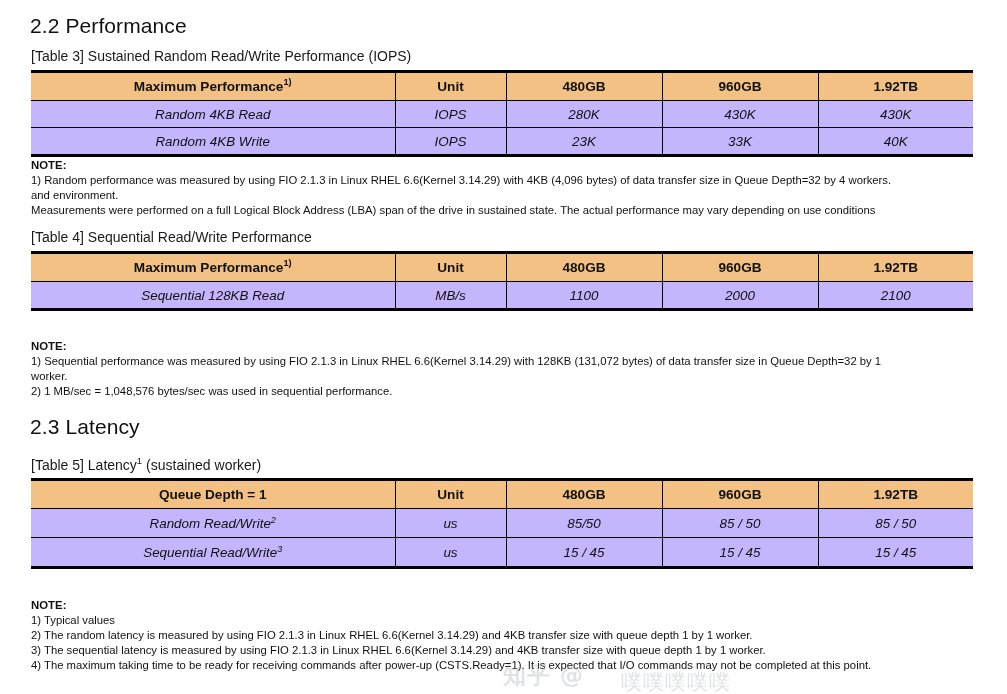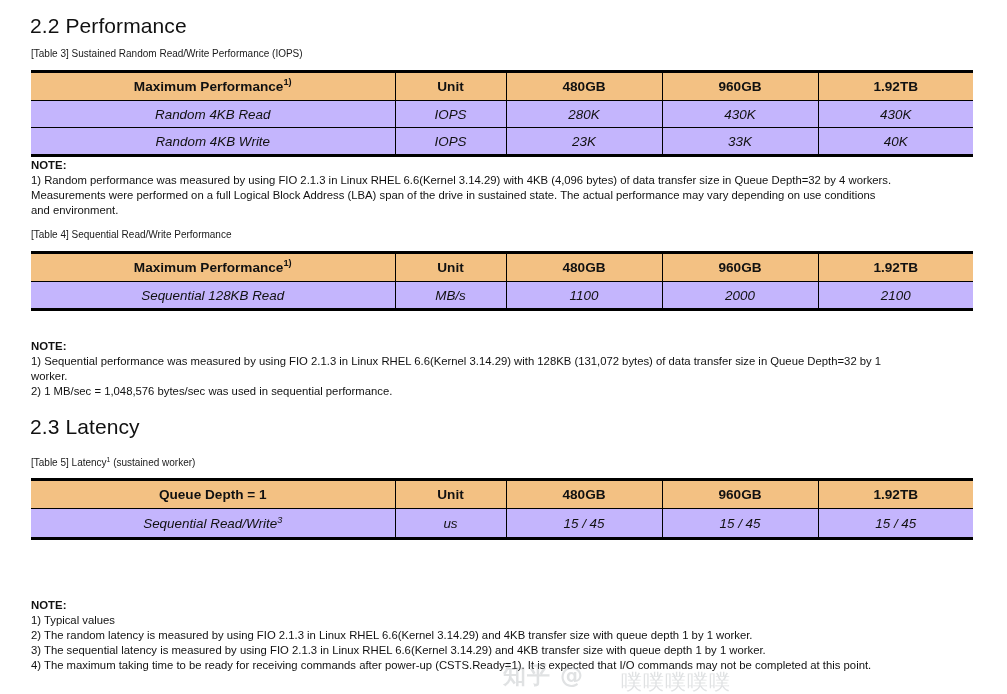--- a/index.html
+++ b/index.html
@@ -31,21 +31,21 @@
     font-size: 21px;
     font-weight: 400;
     letter-spacing: 0.1px;
     color: #111111;
     white-space: nowrap;
   }
 
   .table-caption {
     position: absolute;
     left: 31px;
-    font-size: 10px;
+    font-size: 14px;
     font-weight: 400;
     color: #1a1a1a;
     white-space: nowrap;
   }
 
   table.spec {
     position: absolute;
     left: 31px;
     width: 942px;
     border-collapse: collapse;
@@ -185,22 +185,22 @@
         <td>23K</td>
         <td>33K</td>
         <td>40K</td>
       </tr>
     </tbody>
   </table>
 
   <div class="note-block" style="top:158px;">
     <div class="note-title">NOTE:</div>
     <span class="note-line">1) Random performance was measured by using FIO 2.1.3 in Linux RHEL 6.6(Kernel 3.14.29) with 4KB (4,096 bytes) of data transfer size in Queue Depth=32 by 4 workers.</span>
+    <span class="note-line">and environment.</span>
     <span class="note-line">Measurements were performed on a full Logical Block Address (LBA) span of the drive in sustained state. The actual performance may vary depending on use conditions</span>
-    <span class="note-line">and environment.</span>
   </div>
 
   <div class="table-caption" style="top:229px;text-align:right;">[Table 4] Sequential Read/Write Performance</div>
 
   <table class="spec" style="top:251px;">
     <colgroup>
       <col style="width:364px">
         <col style="width:111px">
         <col style="width:156px">
         <col style="width:156px">
@@ -247,20 +247,27 @@
     </colgroup>
     <tbody>
       <tr class="hdr">
         <td>Queue Depth = 1</td>
         <td>Unit</td>
         <td>480GB</td>
         <td>960GB</td>
         <td>1.92TB</td>
       </tr>
       <tr class="body tall">
+        <td><span>Random Read/Write</span><sup>2</sup></td>
+        <td>us</td>
+        <td>85/50</td>
+        <td>85 / 50</td>
+        <td>85 / 50</td>
+      </tr>
+      <tr class="body tall">
         <td><span>Sequential Read/Write</span><sup>3</sup></td>
         <td>us</td>
         <td>15 / 45</td>
         <td>15 / 45</td>
         <td>15 / 45</td>
       </tr>
     </tbody>
   </table>
 
   <div class="note-block" style="top:598px;">

